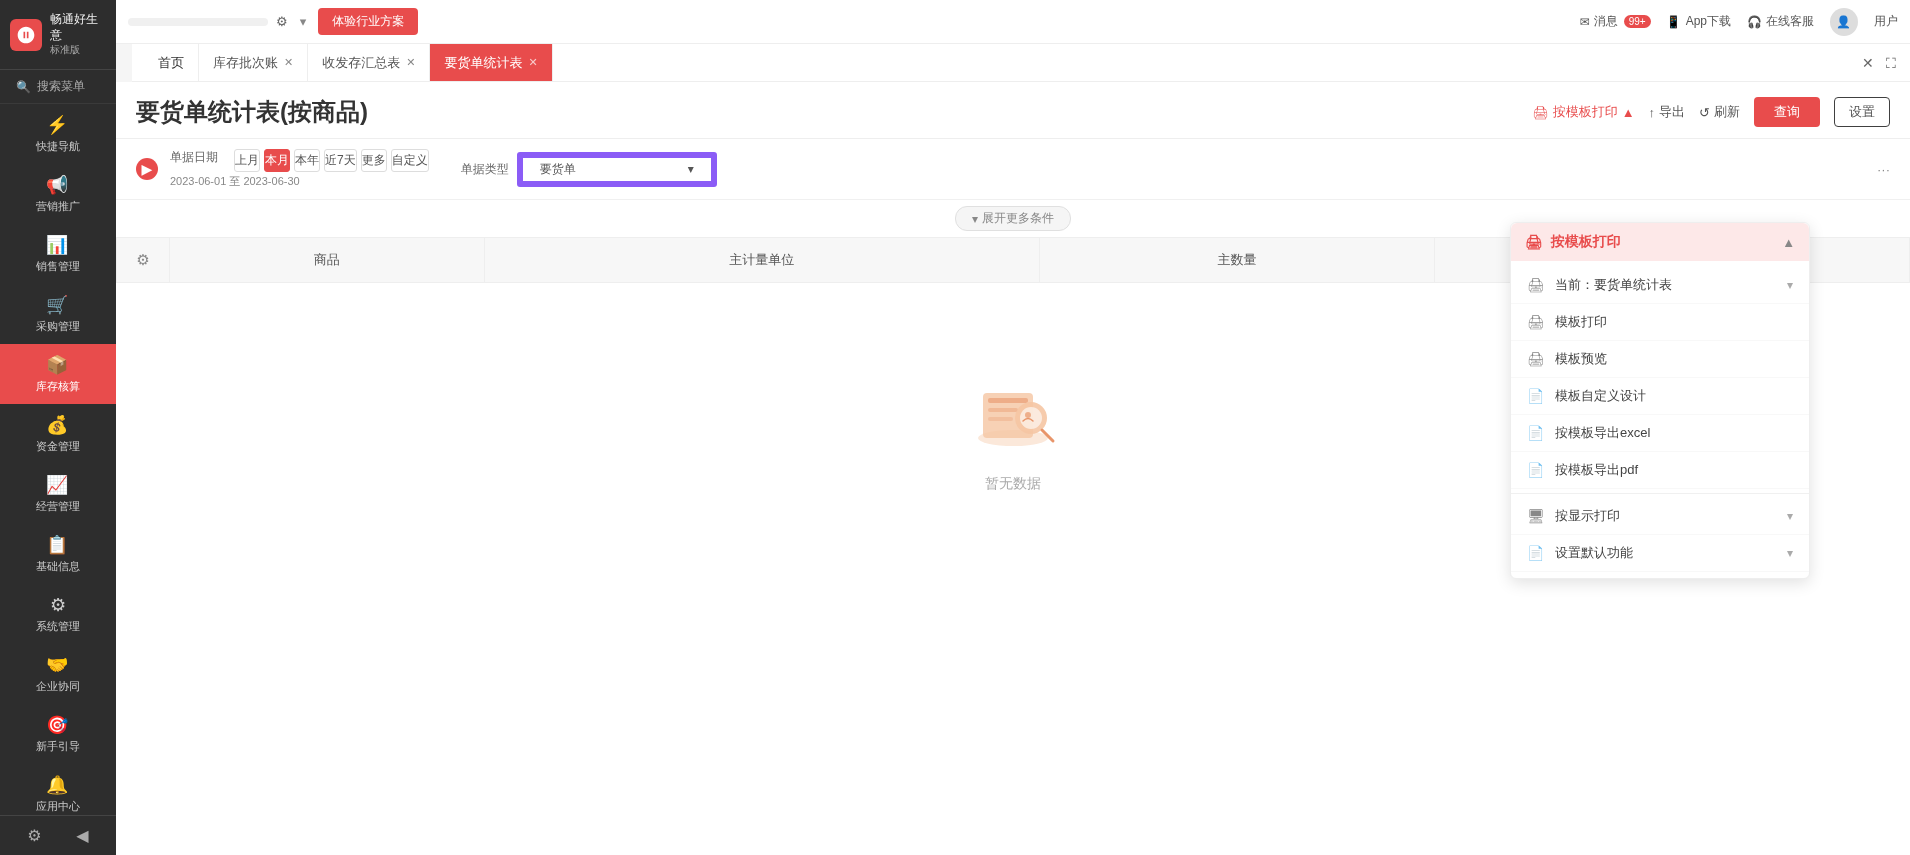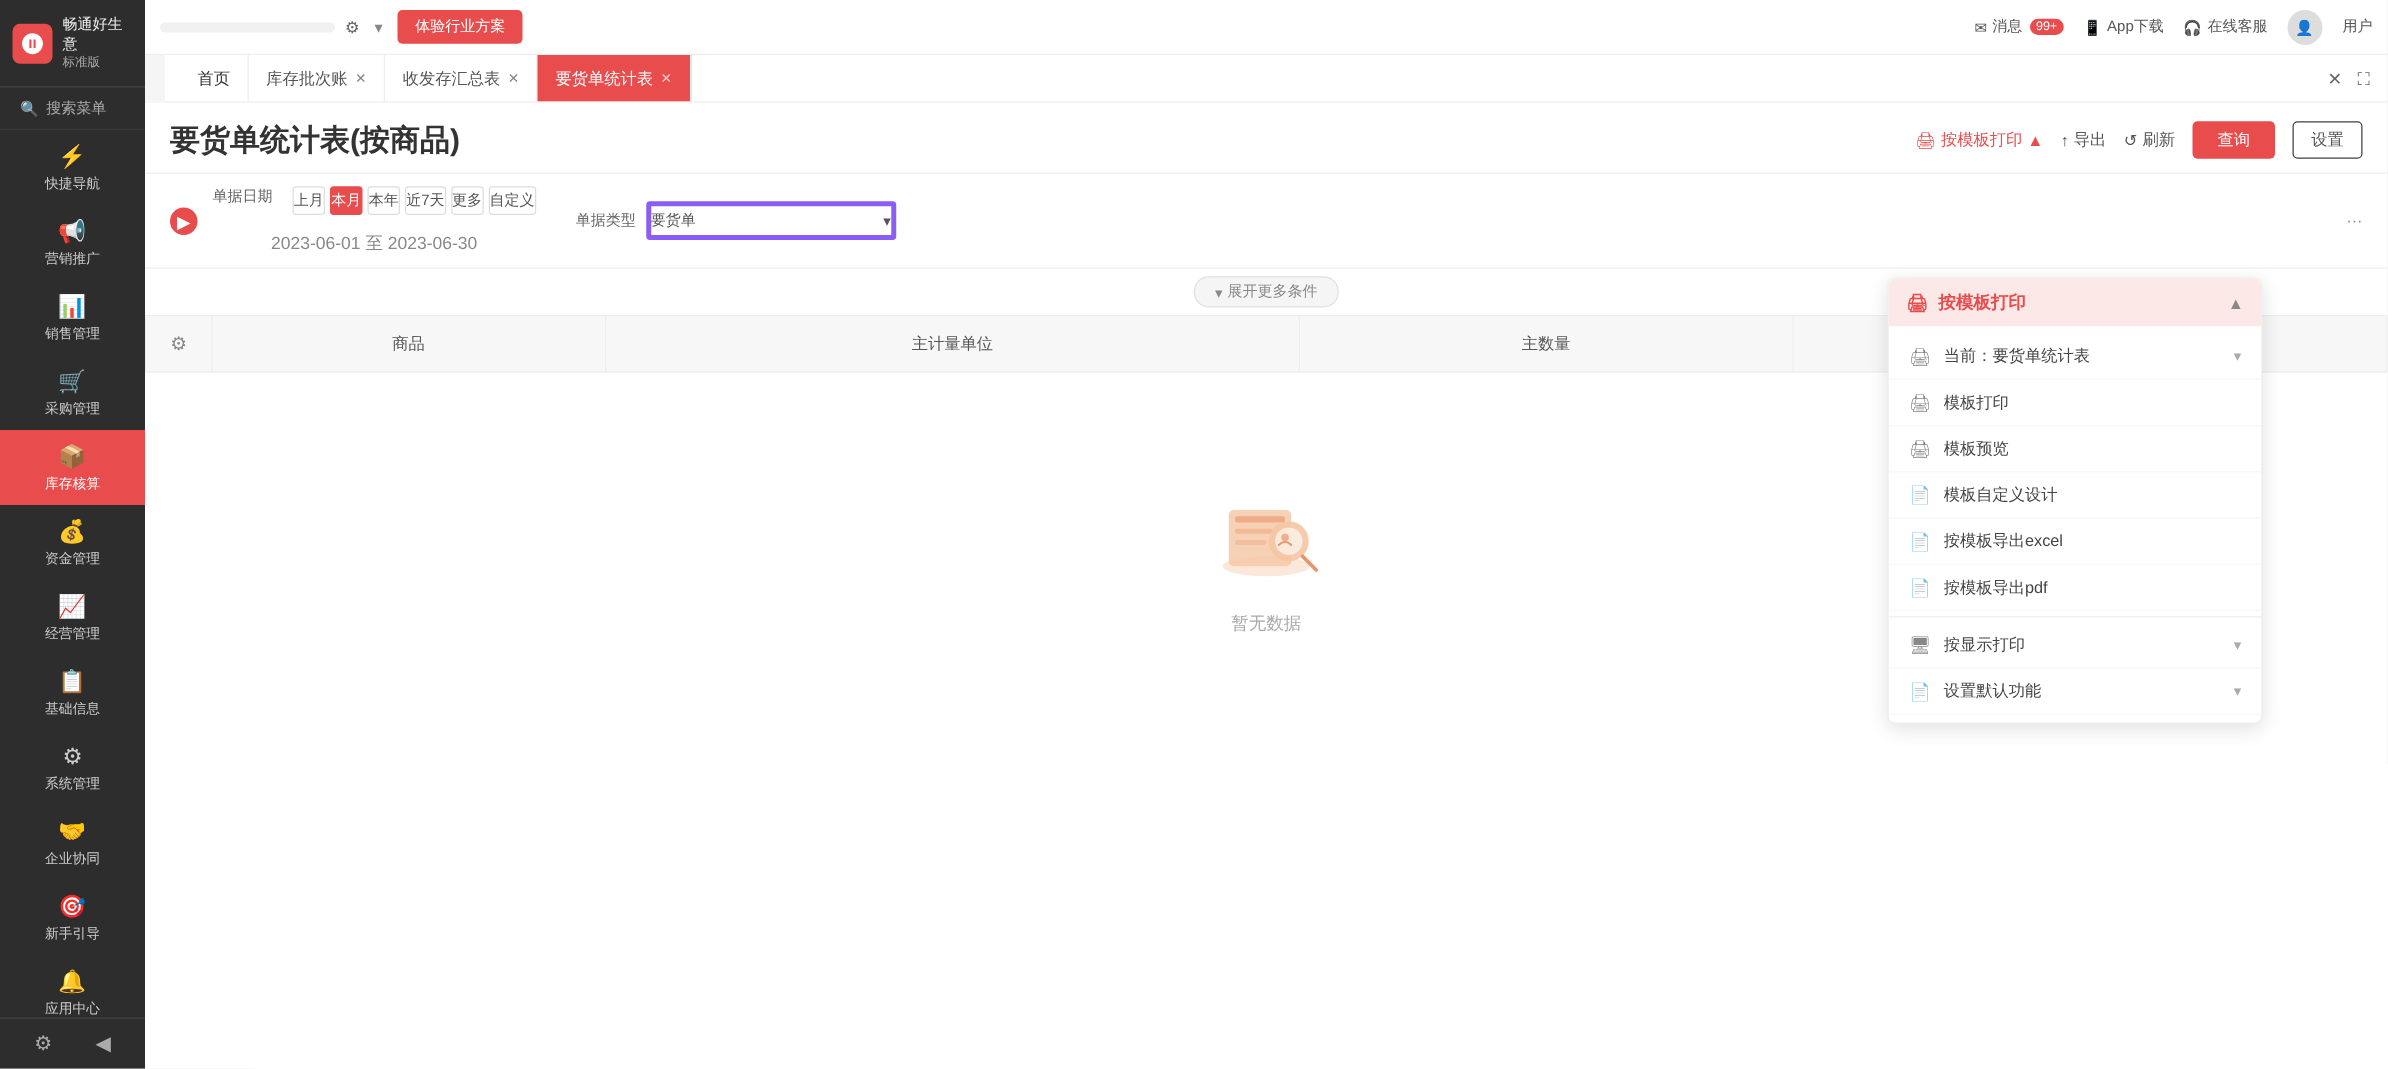--- a/index.html
+++ b/index.html
@@ -257,36 +257,36 @@
       border-radius: 3px;
       font-size: 12px;
       cursor: pointer;
       color: #555;
     }
     .date-btn.active {
       background: #e84c4c;
       color: #fff;
       border-color: #e84c4c;
     }
-    .date-range { color: #888; font-size: 14px; margin-top: 14px; text-align: center; }
+    .date-range { color: #888; font-size: 11px; margin-top: 2px; }
     .filter-date-group { display: flex; flex-direction: column; }
     .date-btns-row { display: flex; gap: 4px; }
     .filter-type-section {
       display: flex;
       align-items: center;
       gap: 8px;
       font-size: 12px;
       color: #555;
       margin-left: 20px;
     }
     .filter-select {
-      border: 4px solid #8b5cf6;
+      border: 6px solid #8b5cf6;
       background: #fff;
       border-radius: 3px;
-      padding: 3px 0;
+      padding: 3px 17px;
       font-size: 12px;
       color: #555;
       min-width: 200px;
       display: flex;
       align-items: center;
       justify-content: space-between;
       cursor: pointer;
     }
     .expand-more {
       display: flex;

